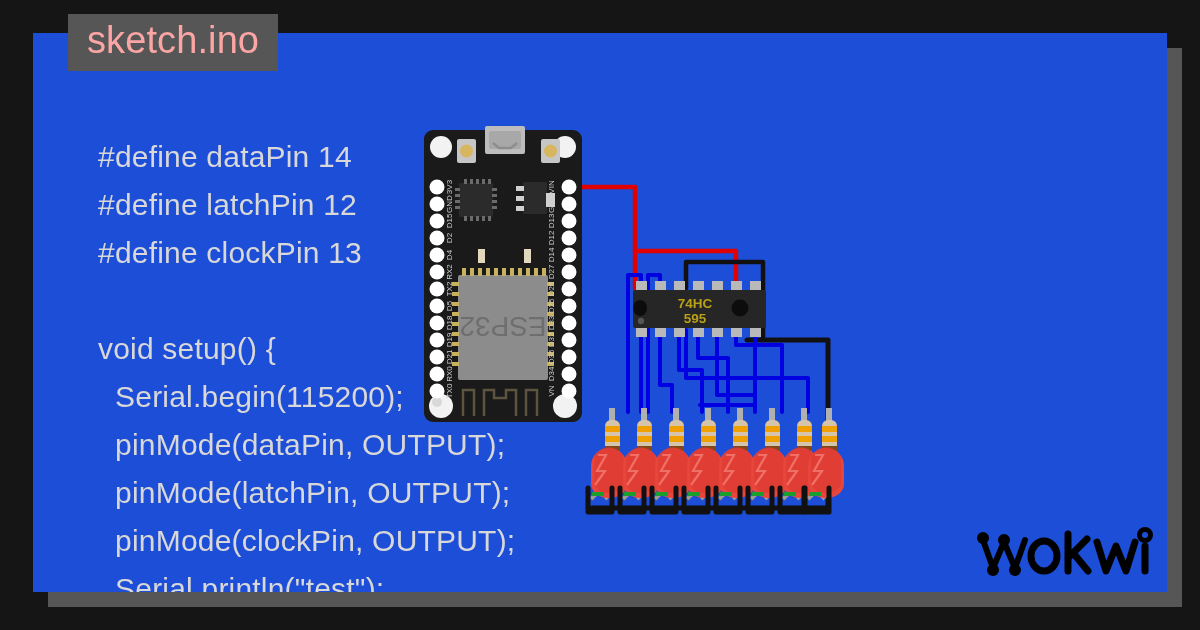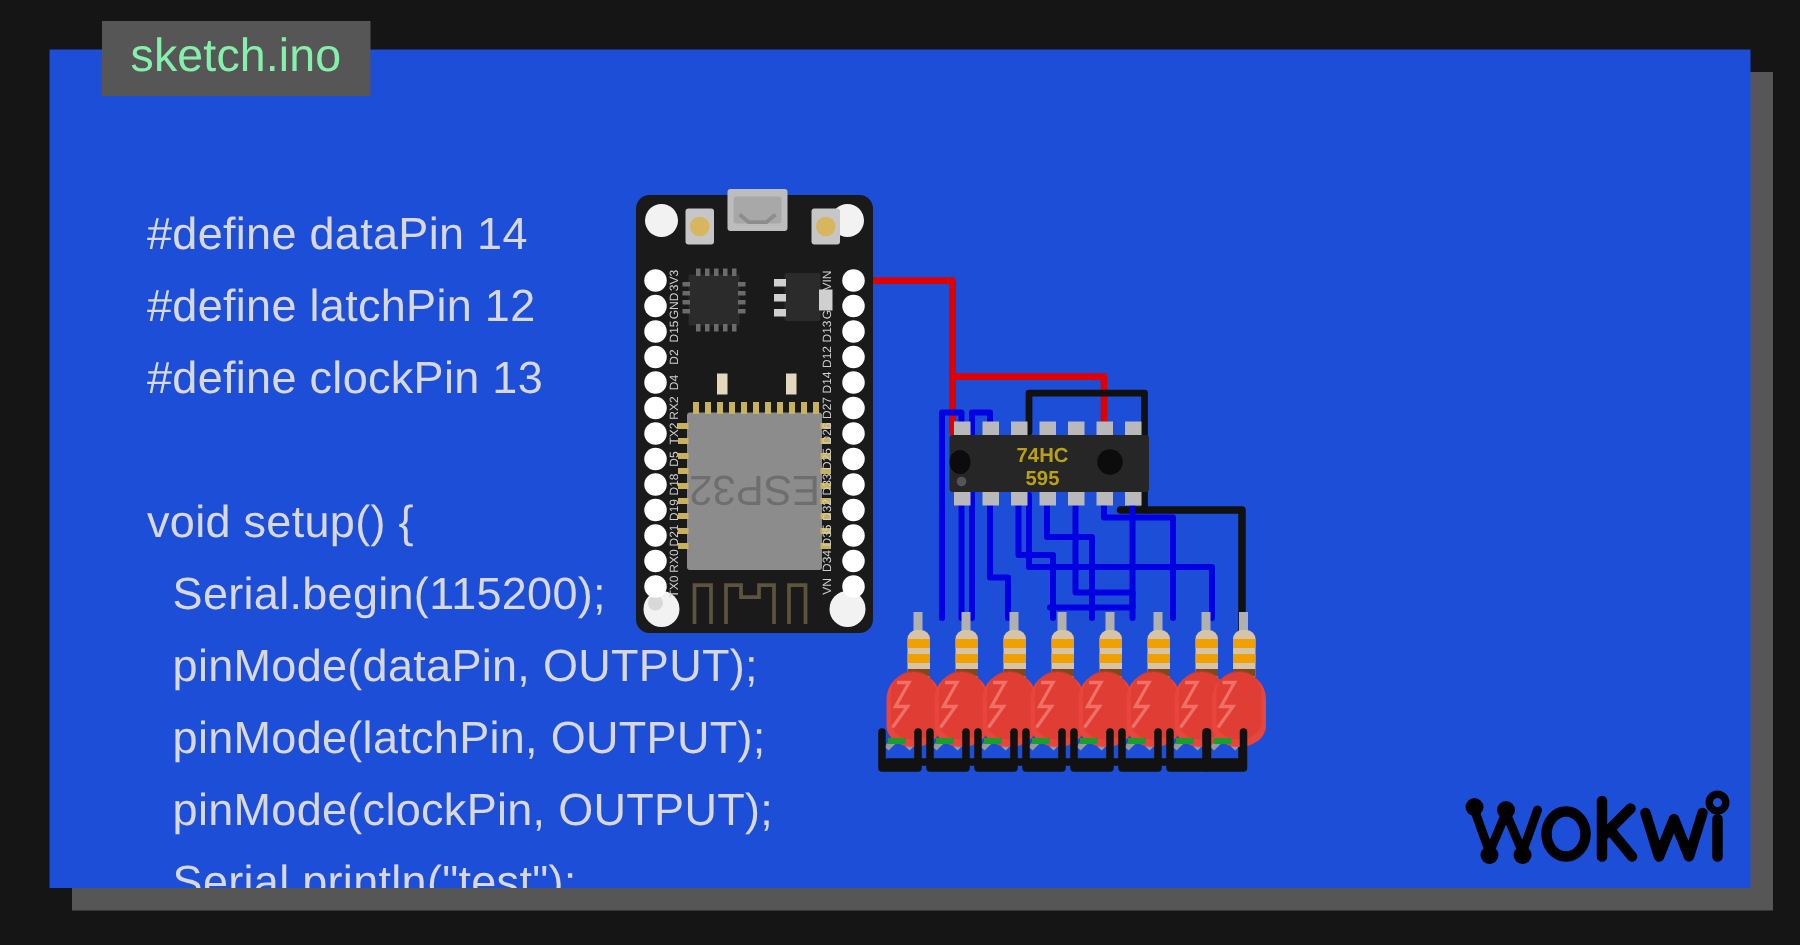--- a/index.html
+++ b/index.html
@@ -18,22 +18,22 @@
   .panel{
     position:absolute;left:33px;top:33px;width:1134px;height:559px;
     background:#1d4ed8;
     overflow:hidden;
   }
 
   
   .tab{
     position:absolute;left:68px;top:14px;
     background:#565656;
-    color:#86efac;
-    font-size:31px;
+    color:#fca5a5;
+    font-size:38px;
     padding:7px 19px 10px 19px;
     letter-spacing:.1px;
     line-height:1.05;
     white-space:nowrap;
   }
 
   
   .code{
     position:absolute;left:65px;top:100px;
     color:#d8d8d8;

